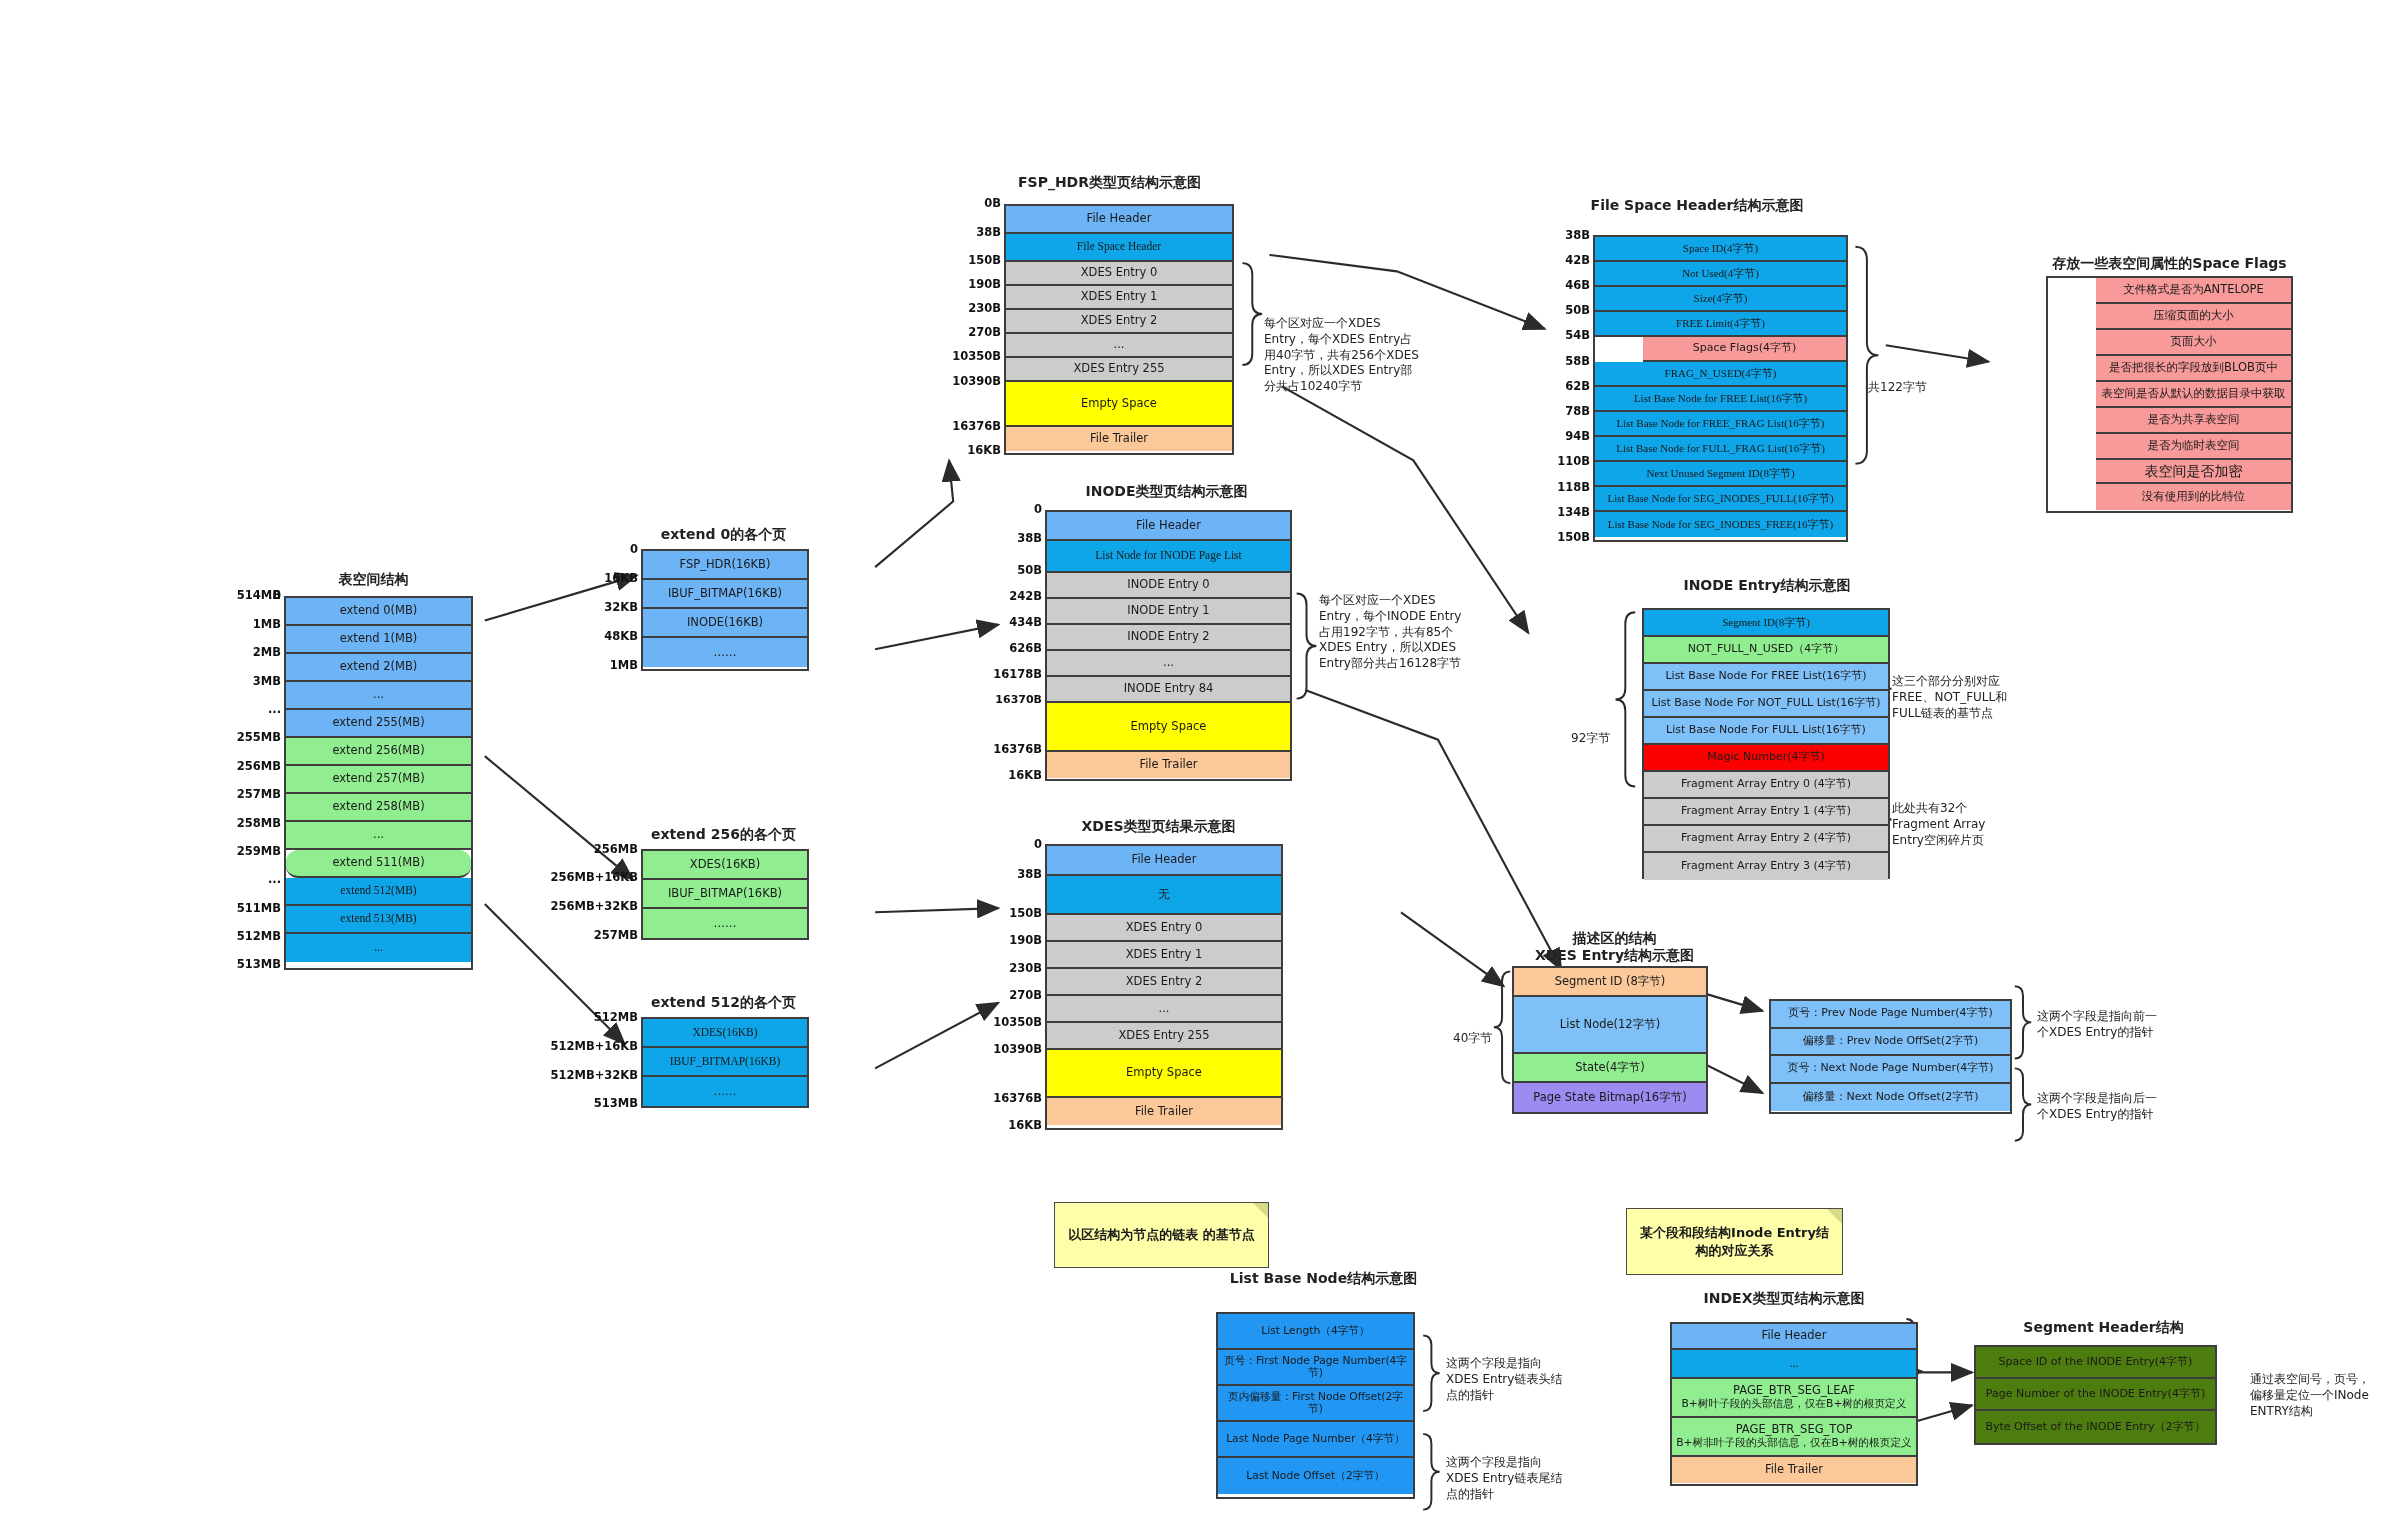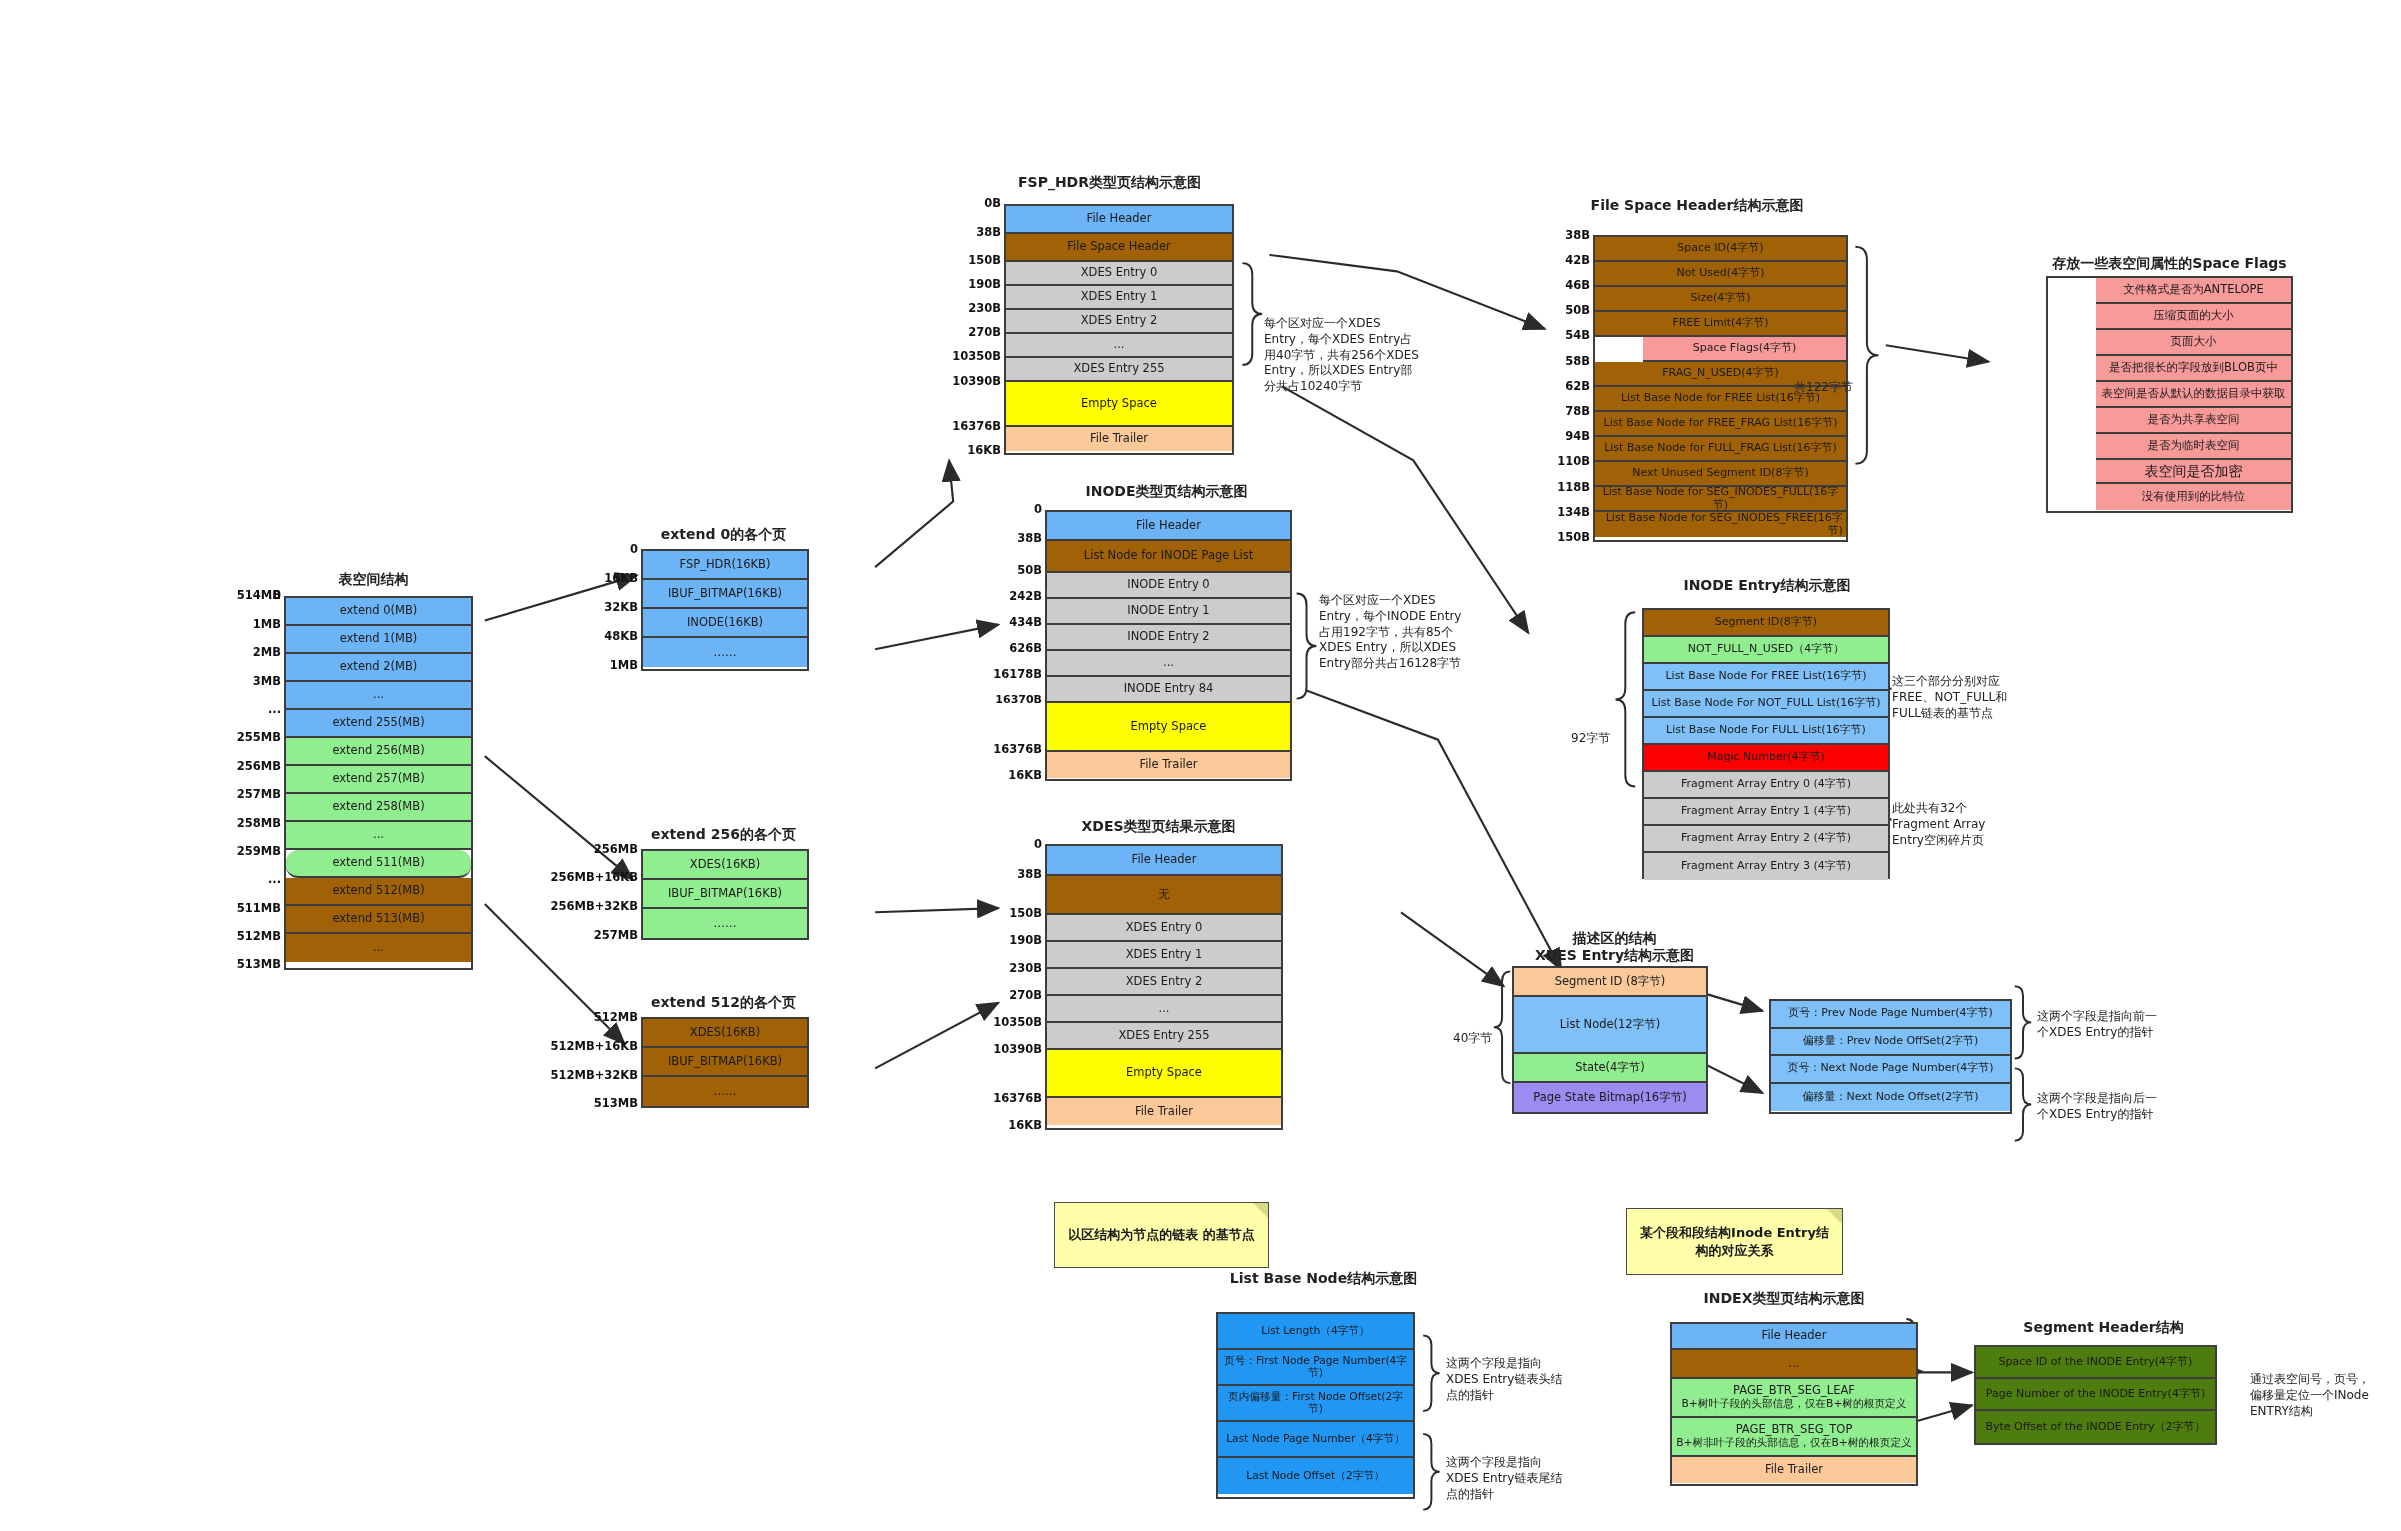--- a/index.html
+++ b/index.html
@@ -7,21 +7,21 @@
        font-family:"DejaVu Sans","Liberation Sans",sans-serif;color:#1a1a1a;}
   .dtitle{position:absolute;font-weight:bold;text-align:center;color:#222;
           font-size:14px;line-height:1.25;}
   .tbl{position:absolute;border:2.5px solid #3d3d3d;box-sizing:border-box;}
   .row{box-sizing:border-box;display:flex;align-items:center;justify-content:center;
        text-align:center;border-bottom:2.5px solid #3d3d3d;font-size:13px;
        padding:0 3.3px;line-height:1.15;}
   .row:last-child{border-bottom:none;text-align:right;}
   .blue{background:#6cb4f5;}
   .lblue{background:#7ec0f7;}
-  .orange{background:#a16207;}
+  .orange{background:#0ea5e9;font-family:Liberation Serif, serif;}
   .grey{background:#cccccc;}
   .yellow{background:#ffff00;}
   .peach{background:#fbc89a;}
   .green{background:#90ee90;}
   .green2{background:#4d7c0f;}
   .pink{background:#f89a9a;margin-left:48px;}
   .red{background:#fb0000;}
   .purple{background:#9a8cf0;}
   .azure{background:#2196f3;}
   .tick{position:absolute;font-size:12.3px;font-weight:bold;text-align:right;
@@ -256,21 +256,21 @@
     <div class="tick" style="width: 48px; left: 1542px; top: 328px; font-size: 11.5px;">54B</div>
     <div class="tick" style="width: 48px; left: 1542px; top: 354px; font-size: 11.5px;">58B</div>
     <div class="tick" style="width: 48px; left: 1542px; top: 379px; font-size: 11.5px;">62B</div>
     <div class="tick" style="width: 48px; left: 1542px; top: 404px; font-size: 11.5px;">78B</div>
     <div class="tick" style="width: 48px; left: 1542px; top: 429px; font-size: 11.5px;">94B</div>
     <div class="tick" style="width: 48px; left: 1542px; top: 454px; font-size: 11.5px;">110B</div>
     <div class="tick" style="width: 48px; left: 1542px; top: 480px; font-size: 11.5px;">118B</div>
     <div class="tick" style="width: 48px; left: 1542px; top: 505px; font-size: 11.5px;">134B</div>
     <div class="tick" style="width: 48px; left: 1542px; top: 530px; font-size: 11.5px;">150B</div>
   </div>
-<div class="note" style="left:1794px;top:380px;width:99px;">共122字节</div>
+<div class="note" style="left:1868px;top:380px;width:99px;">共122字节</div>
 
 <div class="dtitle" style="left:2030px;top:255px;width:279px;">存放一些表空间属性的Space Flags</div>
 <div class="tbl" id="sf-tbl" style="left:2046px;top:276px;width:247px;height:237px;">
     <div class="row pink" style="height: 26px; font-size: 11.5px;">文件格式是否为ANTELOPE</div>
     <div class="row pink" style="height: 26px; font-size: 11.5px;">压缩页面的大小</div>
     <div class="row pink" style="height: 26px; font-size: 11.5px;">页面大小</div>
     <div class="row pink" style="height: 26px; font-size: 11.5px;">是否把很长的字段放到BLOB页中</div>
     <div class="row pink" style="height: 26px; font-size: 11.5px;">表空间是否从默认的数据目录中获取</div>
     <div class="row pink" style="height: 26px; font-size: 11.5px;">是否为共享表空间</div>
     <div class="row pink" style="height: 26px; font-size: 11.5px;">是否为临时表空间</div>

